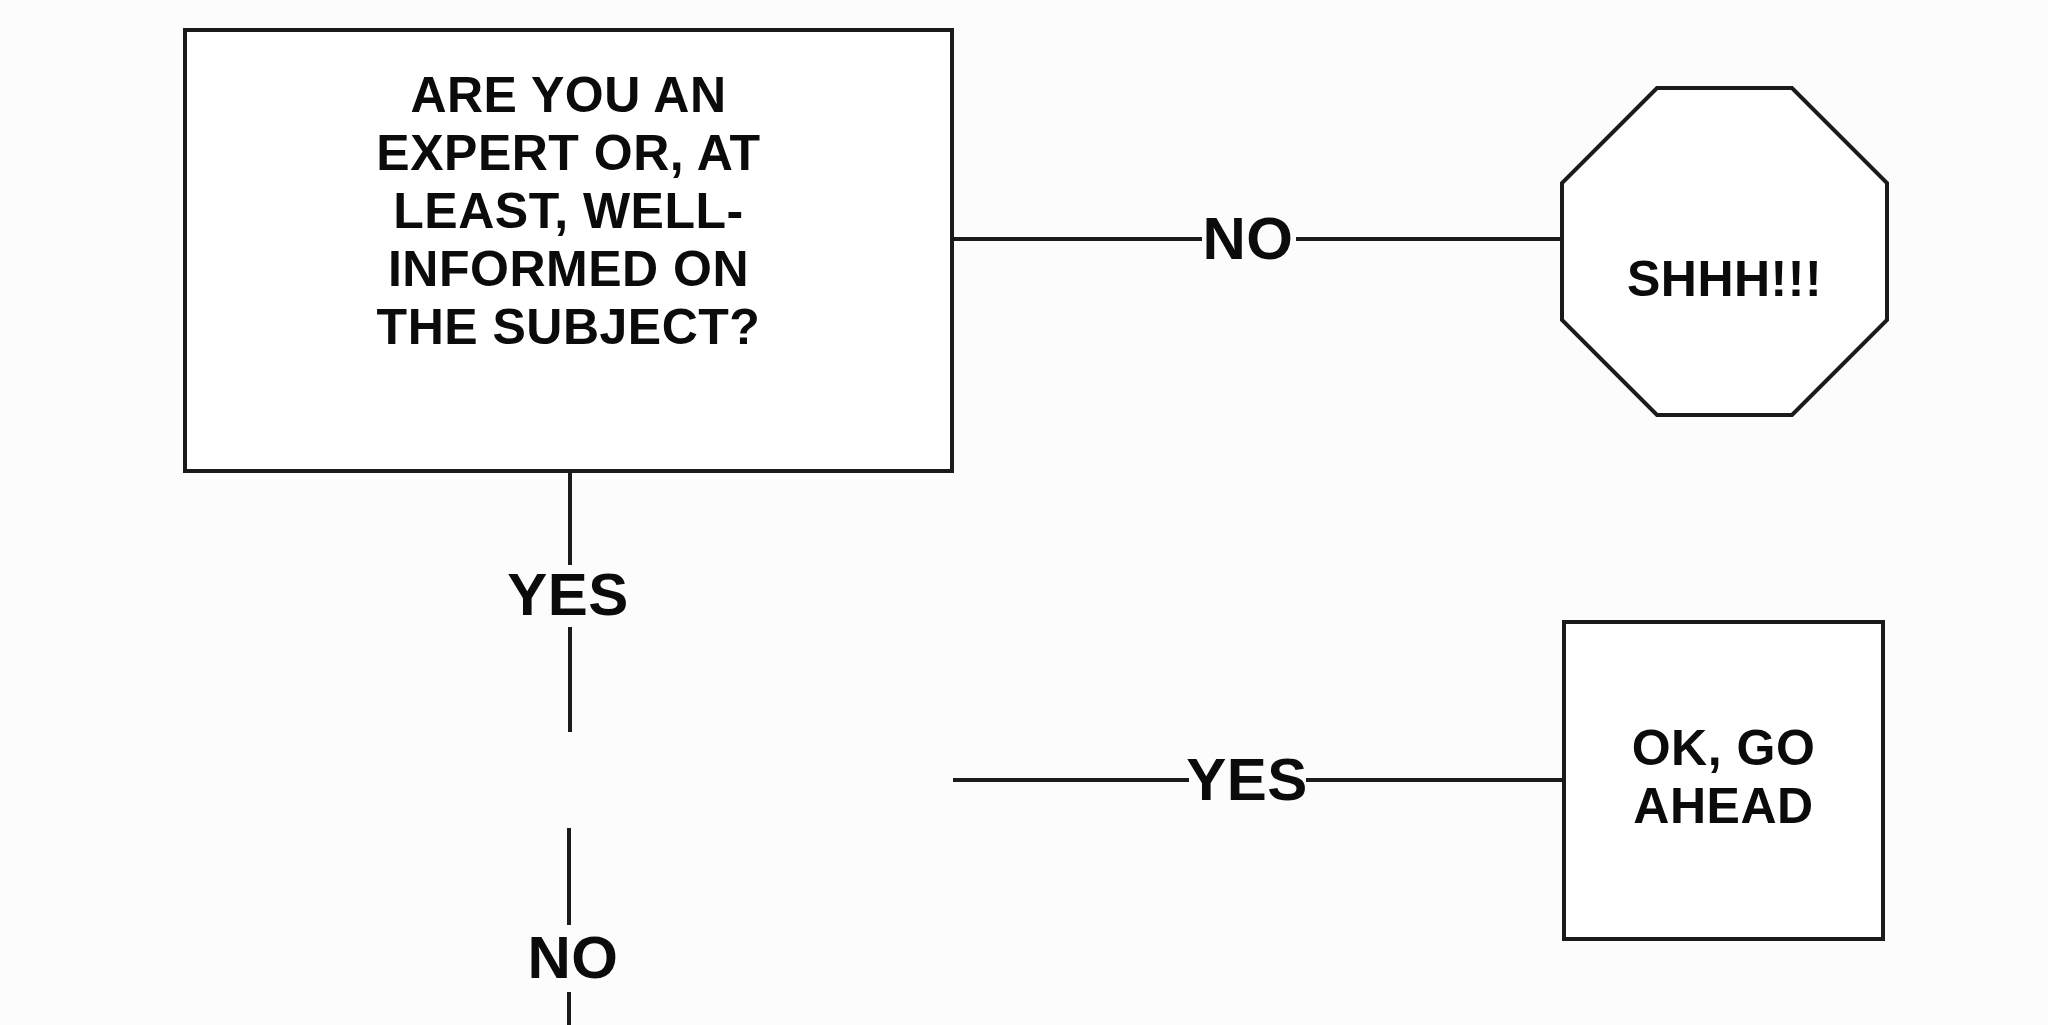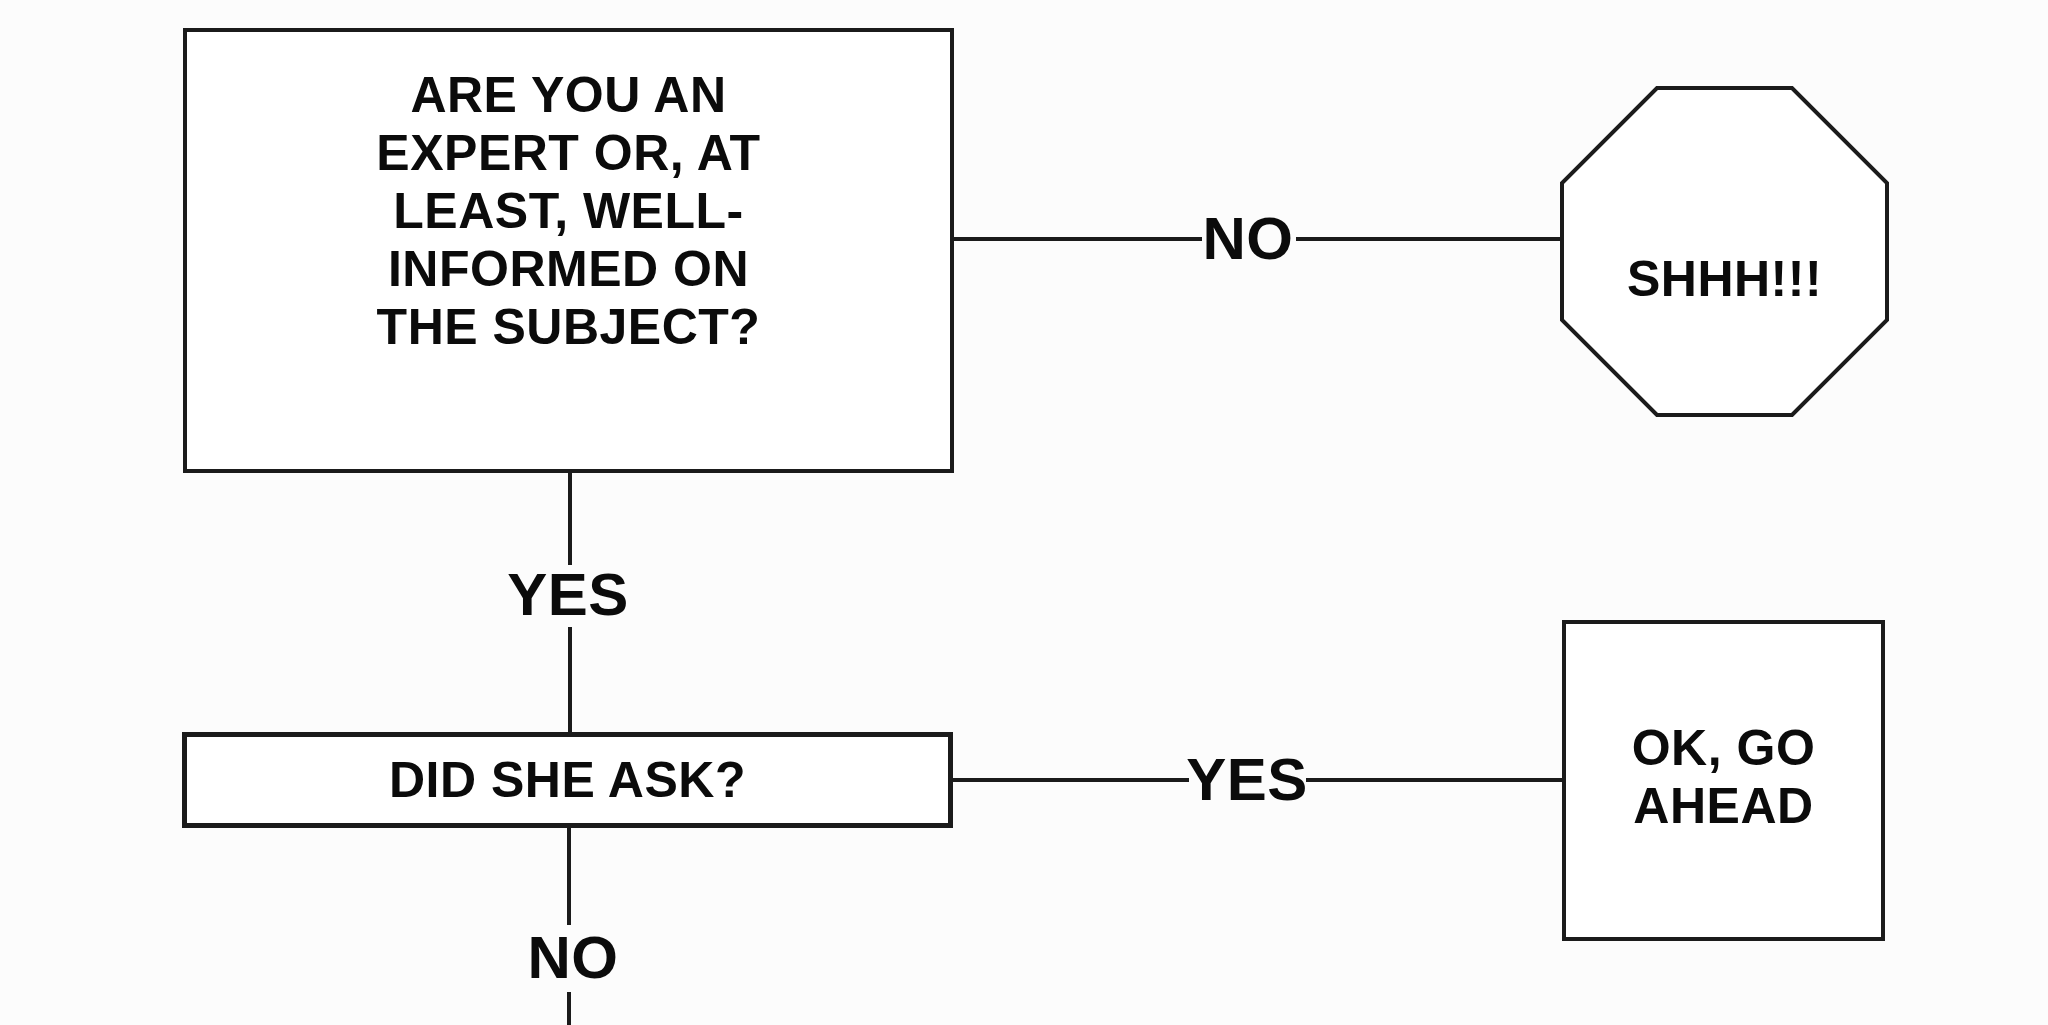--- a/index.html
+++ b/index.html
@@ -116,23 +116,20 @@
     <svg width="329" height="331" viewBox="0 0 329 331" aria-hidden="true">
       <polygon points="97,2 232,2 327,97 327,234 232,329 97,329 2,234 2,97" fill="#ffffff" stroke="#1b1b1b" stroke-width="4"></polygon>
     </svg>
     <div class="octagon-label">SHHH!!!</div>
   </div>
 
   <div class="seg v v1a"></div>
   <span class="edge-label lbl-yes-mid">YES</span>
   <div class="seg v v1b"></div>
 
-  <div class="node q2">
-    <div class="node-text">DID SHE ASK?</div>
-  </div>
 
   <div class="seg h h2a"></div>
   <span class="edge-label lbl-yes-right">YES</span>
   <div class="seg h h2b"></div>
 
   <div class="node ok">
     <div class="node-text">OK, GO
 AHEAD</div>
   </div>
 

